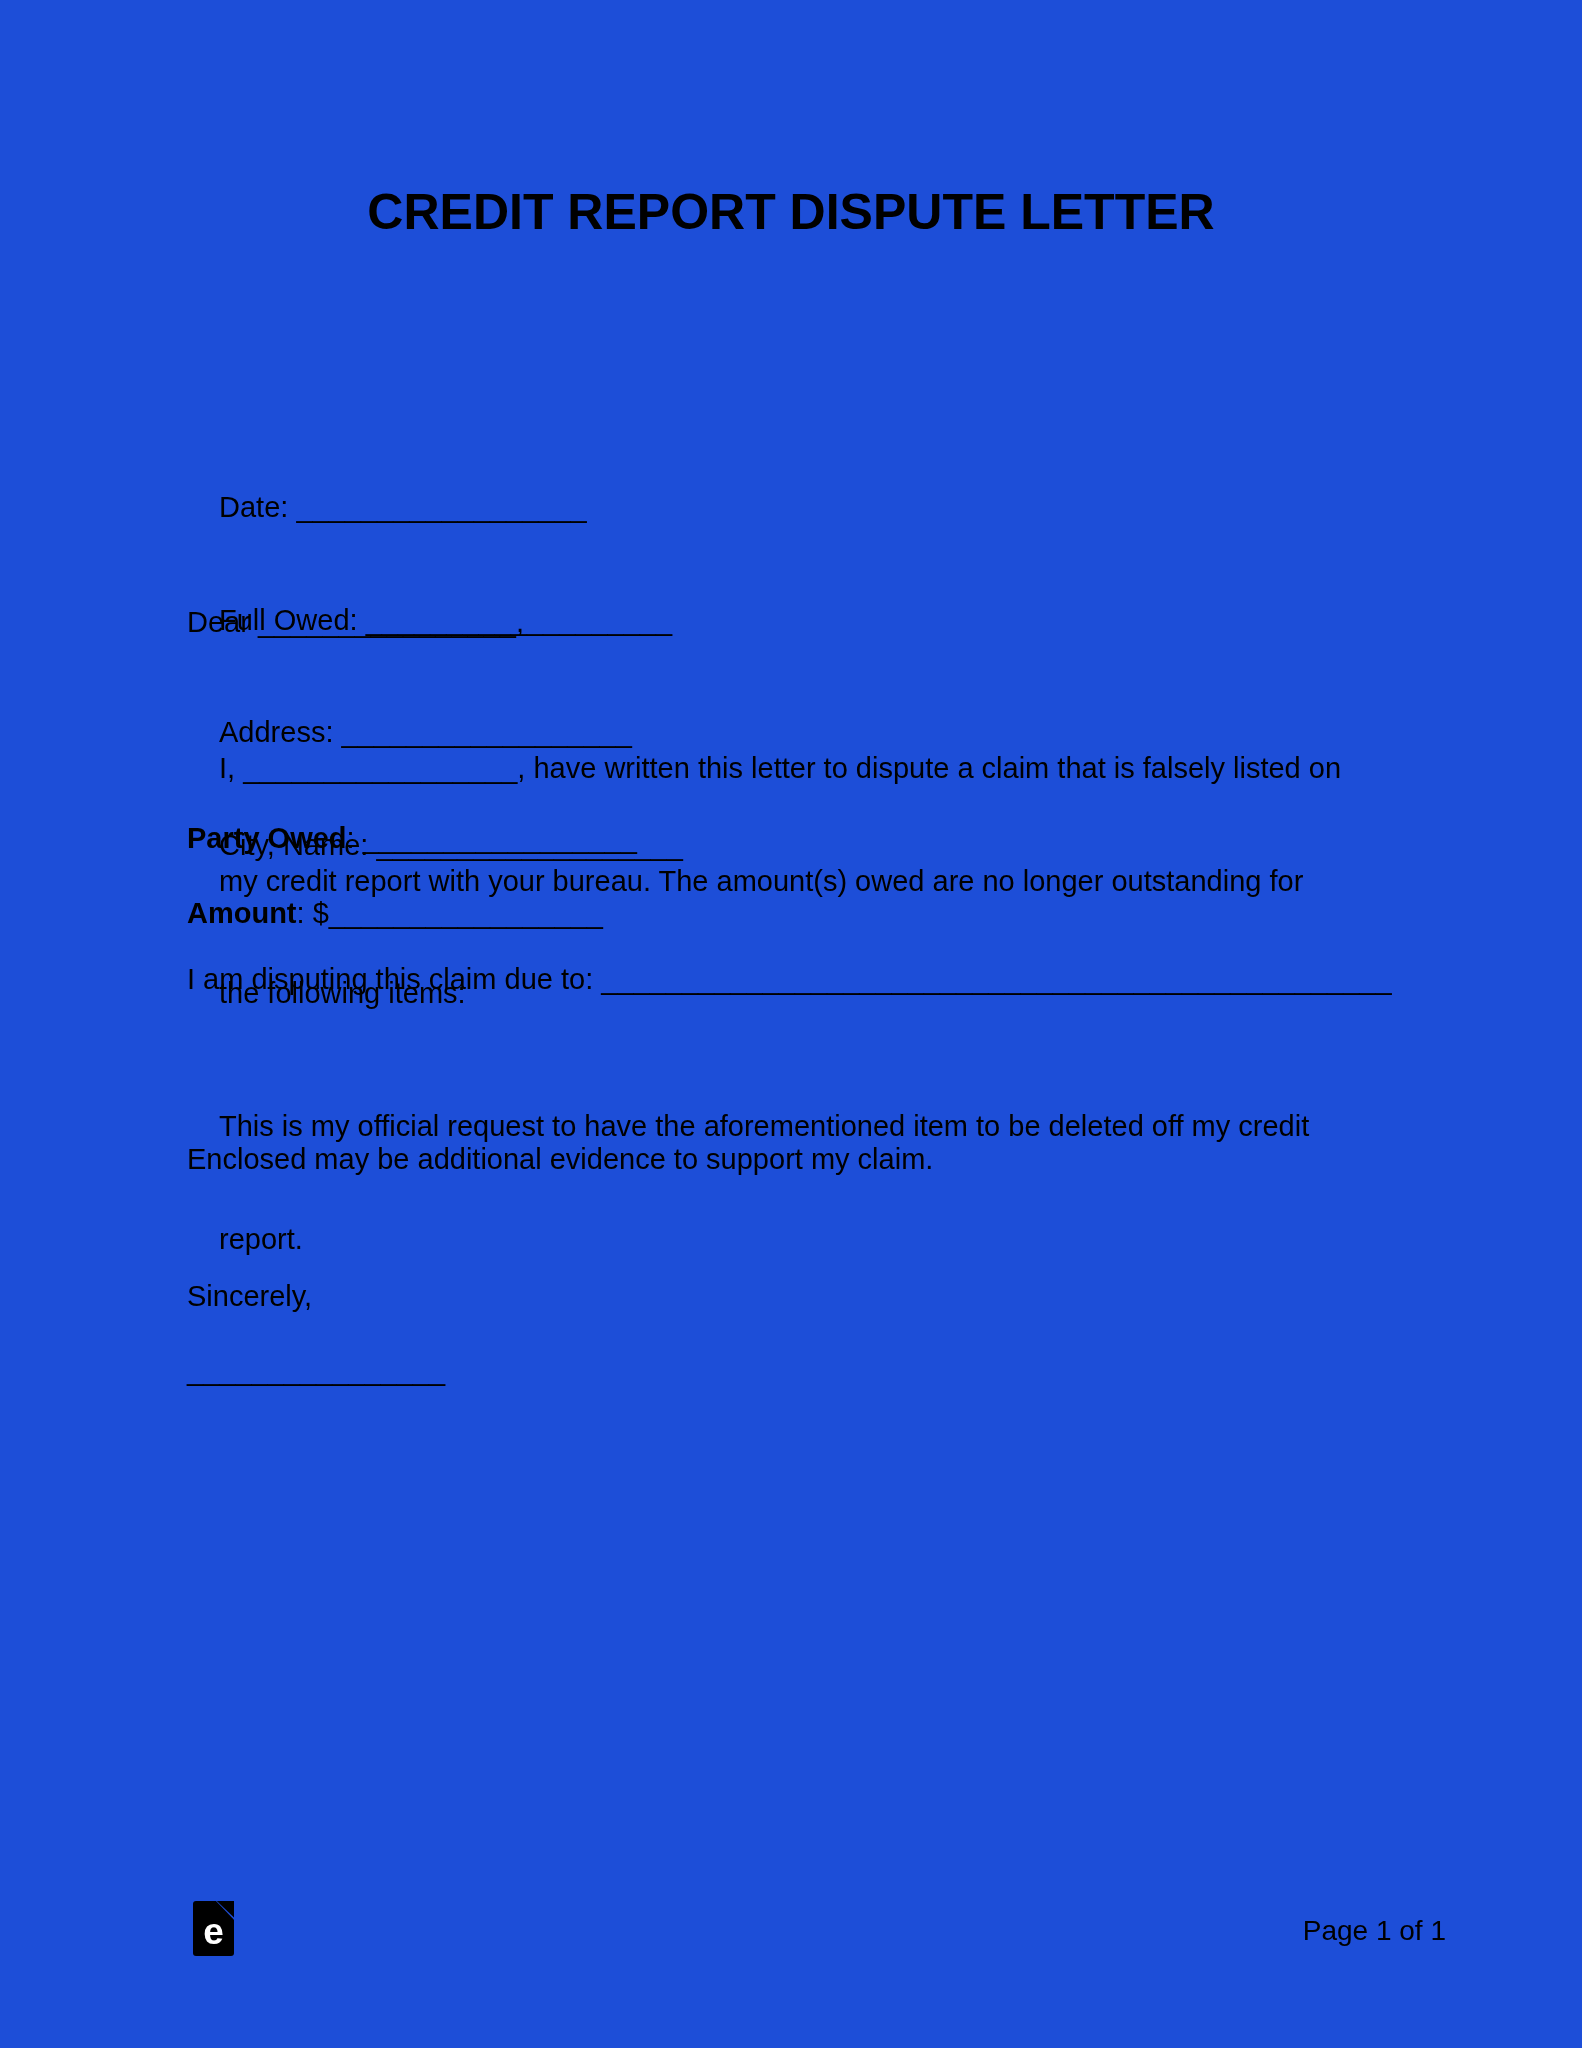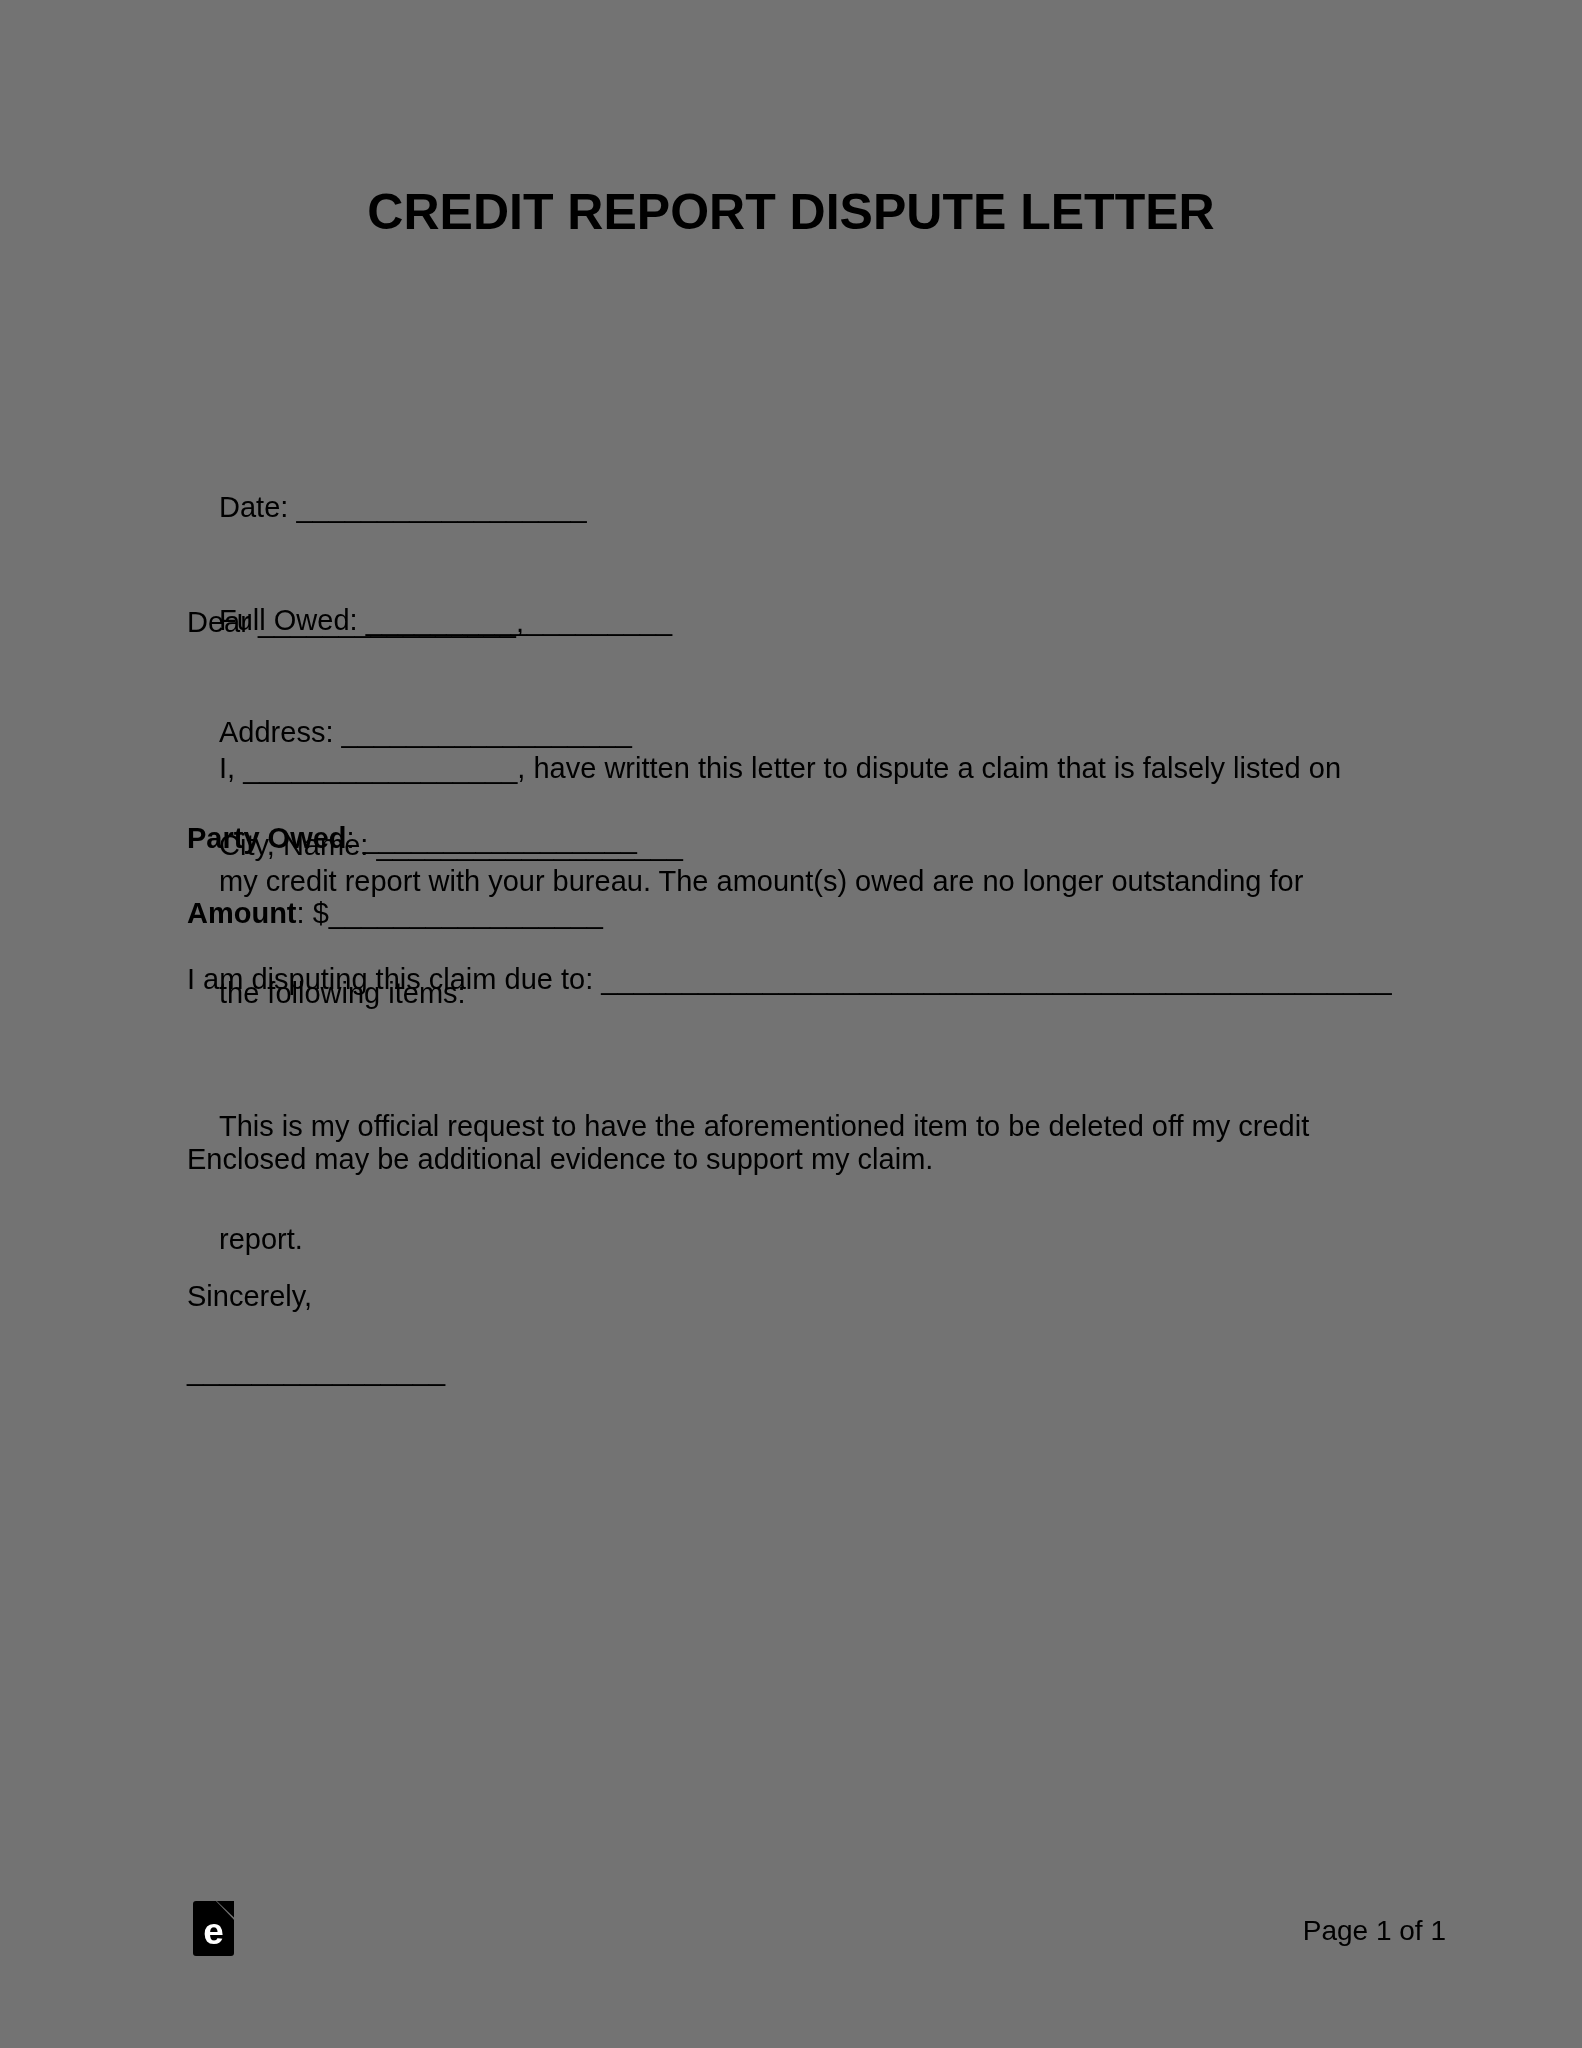--- a/index.html
+++ b/index.html
@@ -1,19 +1,19 @@
 <!DOCTYPE html>
 <html><head>
 <meta charset="utf-8">
 <style>
   html,body{margin:0;padding:0;background:#ffffff;}
   .page{
     position:relative;
     width:1582px;height:2048px;
-    background:#737373;
+    background:#1d4ed8;
     color:#000000;
     font-family:"Liberation Sans","DejaVu Sans",sans-serif;
     font-size:29px;line-height:37.5px;
     overflow:hidden;
   }
   .abs{position:absolute;left:187px;white-space:pre;}
   .title{
     position:absolute;top:186px;left:0;width:100%;
     text-align:center;
     font-size:50px;line-height:52px;font-weight:bold;

